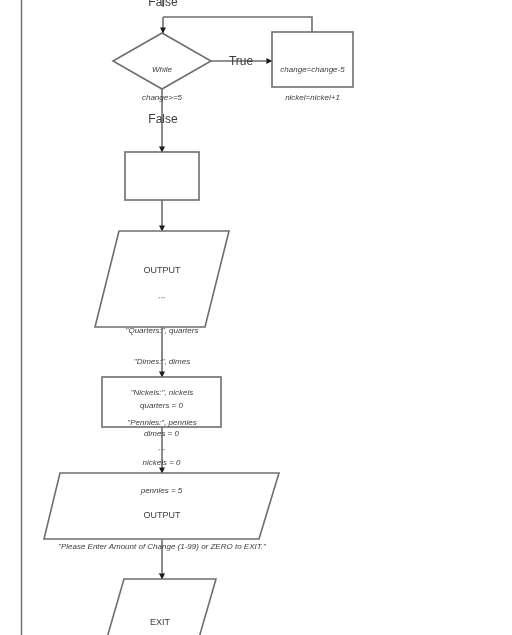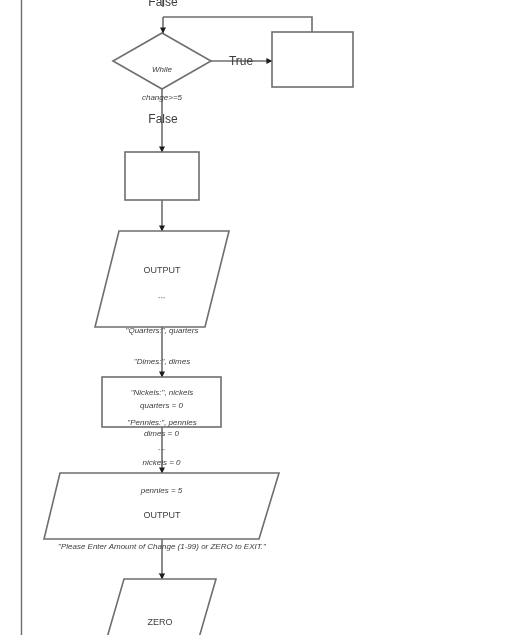--- a/index.html
+++ b/index.html
@@ -98,20 +98,24 @@
 
   <div class="edge-label" style="left:128px; top:-5px; width:70px;">False</div>
 
   <div class="node-text t8" style="left:112px; top:46px; width:100px;">
     <div>While</div>
     <div>change&gt;=5</div>
   </div>
 
   <div class="edge-label" style="left:213px; top:54px; width:56px;">True</div>
 
+  <div class="node-text t8" style="left:272px; top:46px; width:81px;">
+    <div>change=change-5</div>
+    <div>nickel=nickel+1</div>
+  </div>
 
   <div class="edge-label" style="left:128px; top:112px; width:70px;">False</div>
 
 
   <div class="node-text t9" style="left:104px; top:244px; width:116px;">
     <div>OUTPUT</div>
     <div class="tiny-mark">"""</div>
     <div class="t8" style="margin-top:3px;">"Quarters:", quarters</div>
     <div class="t8">"Dimes:", dimes</div>
     <div class="t8">"Nickels:", nickels</div>
@@ -126,17 +130,17 @@
     <div>pennies = 5</div>
   </div>
 
   <div class="node-text t9" style="left:42px; top:489px; width:240px;">
     <div>OUTPUT</div>
     <div class="t8">"Please Enter Amount of Change (1-99) or ZERO to EXIT."</div>
     <div class="tiny-mark">"""</div>
   </div>
 
   <div class="node-text t9" style="left:110px; top:596px; width:100px;">
-    <div>ZERO</div>
+    <div>EXIT</div>
     
   </div>
 
 </div>
 
 </body></html>

